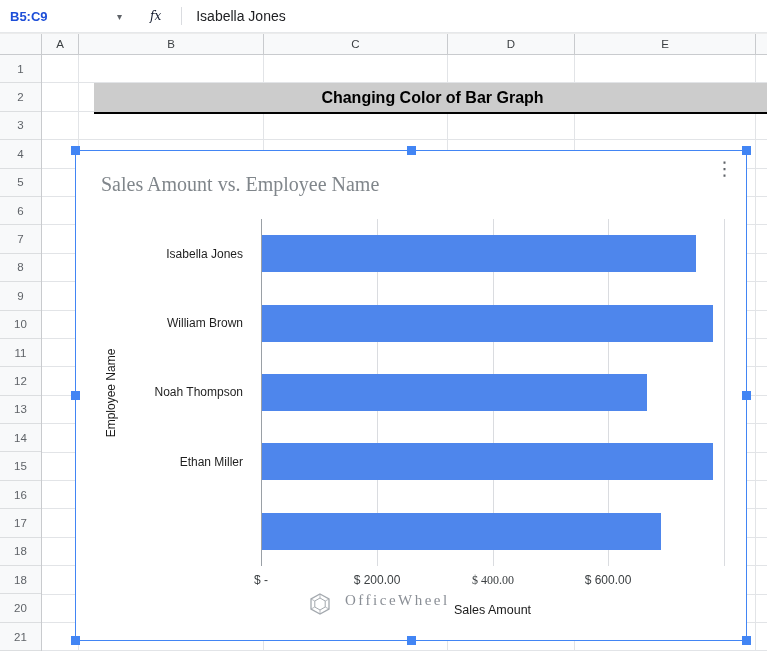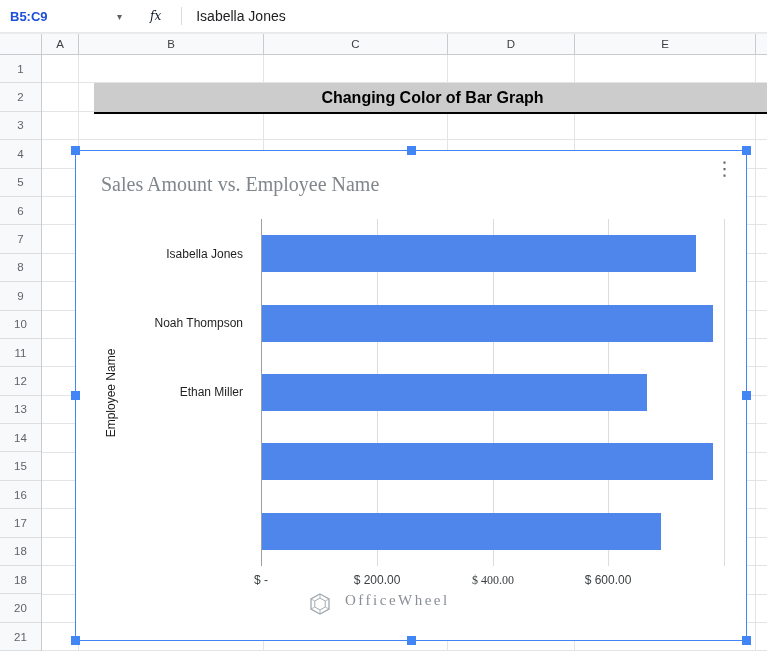--- a/index.html
+++ b/index.html
@@ -122,20 +122,21 @@
         <div class="vline" style="left: 713px;"></div>
       </div>
 
     <div class="chart-wrap">
       <div class="chart-surface">
         <div class="chart-title">Sales Amount vs. Employee Name</div>
         <div class="chart-menu">⋮</div>
 
         <div class="cat-labels" id="cat-labels">
             <div class="cat-label" style="height: 69.4px;">Isabella Jones</div>
+            <div class="cat-label" style="height: 69.4px;">William Brown</div>
             <div class="cat-label" style="height: 69.4px;">Noah Thompson</div>
             <div class="cat-label" style="height: 69.4px;">Ethan Miller</div>
           </div>
         <div class="plot" id="plot">
             <div class="gridline axis" style="left: 0px;"></div>
             <div class="gridline" style="left: 116px;"></div>
             <div class="gridline" style="left: 232px;"></div>
             <div class="gridline" style="left: 347px;"></div>
             <div class="gridline" style="left: 463px;"></div>
             <div class="bar" style="top: 16.2px; width: 434px;"></div>
@@ -144,20 +145,21 @@
             <div class="bar" style="top: 224.4px; width: 451px;"></div>
             <div class="bar" style="top: 293.8px; width: 399px;"></div>
           </div>
         <div class="x-ticks" id="x-ticks">
             <div class="x-tick" style="left: 0px;">$ -</div>
             <div class="x-tick" style="left: 116px;">$ 200.00</div>
             <div class="x-tick" style="left: 232px; font-family: Liberation Serif, serif;">$ 400.00</div>
             <div class="x-tick" style="left: 347px;">$ 600.00</div>
           </div>
 
+        <div class="x-axis-title">Sales Amount</div>
         <div class="y-axis-title">
           <span>Employee Name</span>
         </div>
 
         <div class="watermark">
           <span class="wm-icon">
             <svg width="24" height="24" viewBox="0 0 24 24">
               <path d="M12 2 L21 7 V17 L12 22 L3 17 V7 Z" fill="none" stroke="#9aa0a6" stroke-width="1.3"></path>
               <path d="M12 6 L17.2 9 V15 L12 18 L6.8 15 V9 Z" fill="none" stroke="#9aa0a6" stroke-width="1"></path>
               <path d="M12 2 V6 M21 7 L17.2 9 M21 17 L17.2 15 M12 22 V18 M3 17 L6.8 15 M3 7 L6.8 9" stroke="#9aa0a6" stroke-width="0.8"></path>

